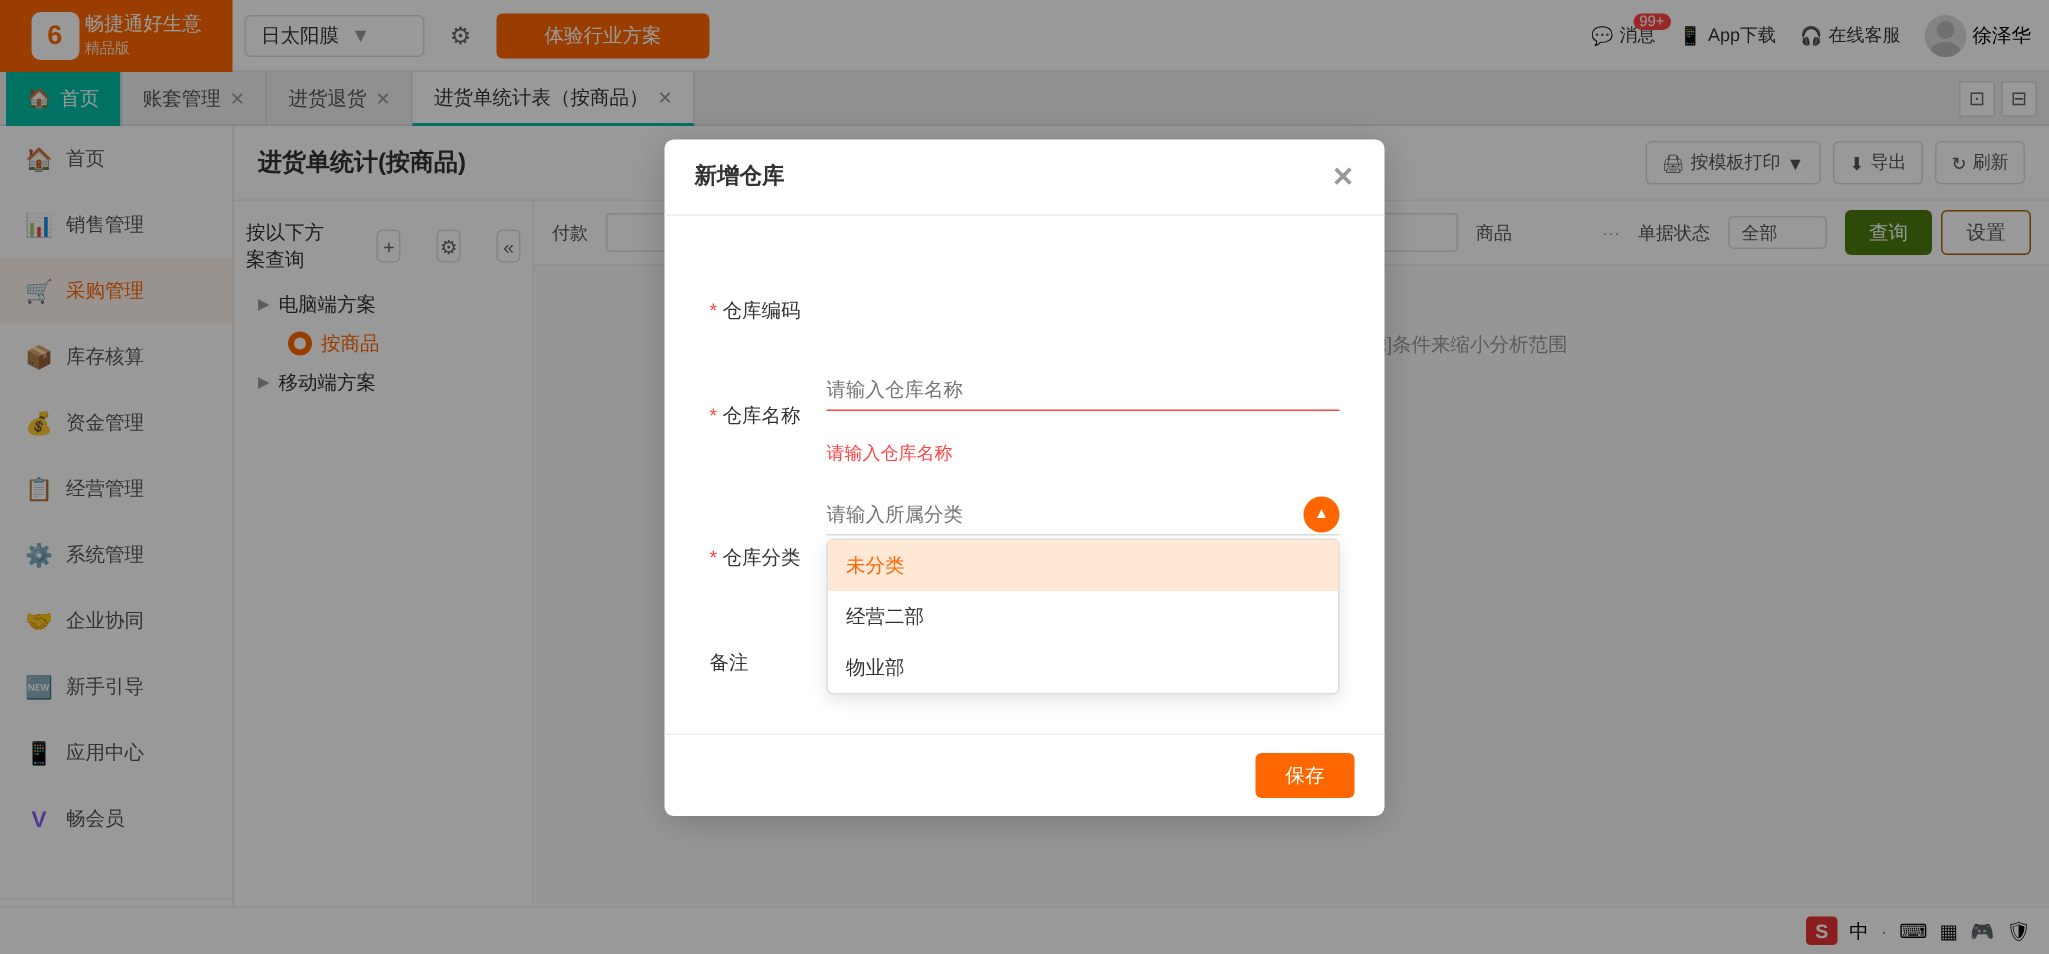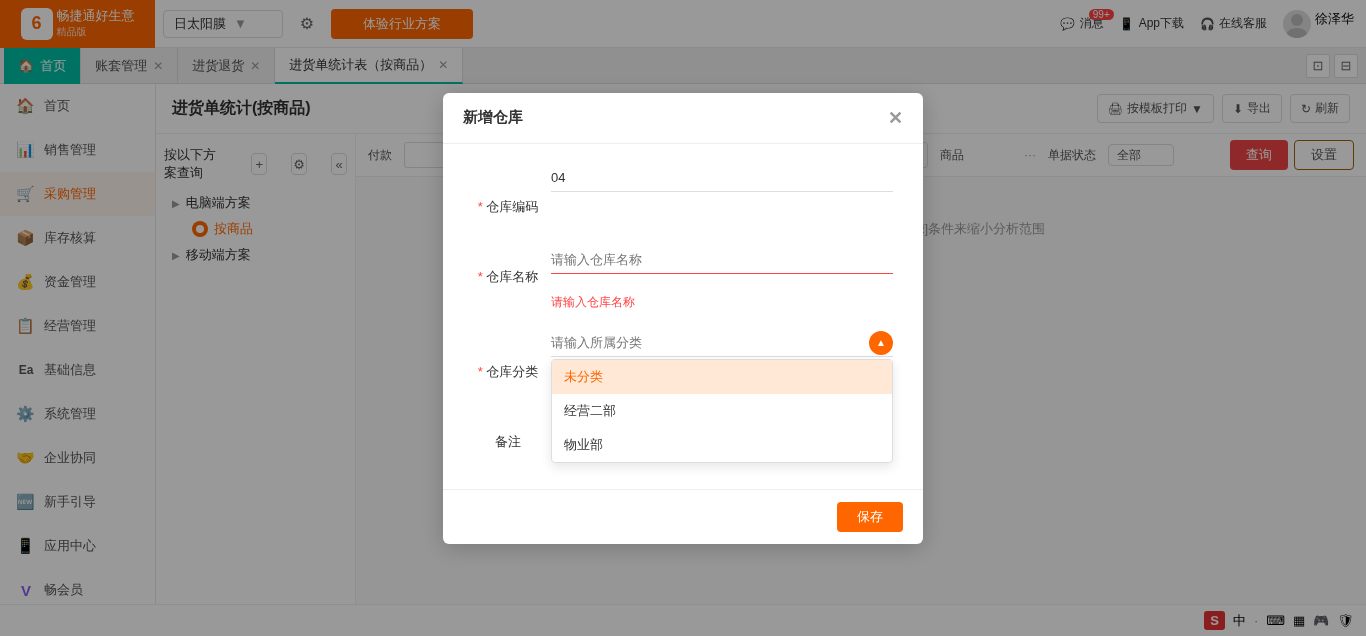--- a/index.html
+++ b/index.html
@@ -42,21 +42,21 @@
     }
     .header-icon-item {
       display: flex; align-items: center; gap: 4px; cursor: pointer; color: #333; font-size: 12px;
       position: relative;
     }
     .badge {
       position: absolute; top: -6px; right: -10px;
       background: #ff4444; color: #fff; border-radius: 8px;
       font-size: 10px; padding: 0 4px; min-width: 16px; text-align: center;
     }
-    .avatar-area { display: flex; gap: 4px; cursor: pointer; }
+    .avatar-area { display: flex; align-items: center; gap: 4px; cursor: pointer; }
     .avatar { width: 28px; height: 28px; border-radius: 50%; background: #ddd; display: flex; align-items: center; justify-content: center; overflow: hidden; }
 
     
     .tab-bar {
       display: flex; align-items: center; background: #f0f0f0;
       border-bottom: 1px solid #ddd; height: 36px; padding: 0 4px;
     }
     .tab-item {
       display: flex; align-items: center; gap: 6px; padding: 0 14px;
       height: 36px; cursor: pointer; font-size: 13px; color: #555;
@@ -107,21 +107,21 @@
     .query-tree { padding-left: 8px; }
     .tree-node { display: flex; align-items: center; gap: 6px; padding: 4px 0; cursor: pointer; color: #333; font-size: 13px; }
     .tree-node.active { color: #ff6600; }
     .tree-child { padding-left: 20px; }
     .tree-arrow { font-size: 10px; color: #999; }
     .tree-circle { width: 16px; height: 16px; border-radius: 50%; background: #ff6600; display: flex; align-items: center; justify-content: center; flex-shrink: 0; }
     .tree-circle svg { width: 10px; height: 10px; }
     .table-status-select {
       border: 1px solid #ddd; border-radius: 4px; padding: 3px 20px 3px 8px; font-size: 12px; color: #555; background: #fff; appearance: none; cursor: pointer;
     }
-    .query-btn { background: #ef4444; color: #fff; border: none; border-radius: 4px; padding: 5px 16px; cursor: pointer; font-size: 13px; margin-left: 44px; }
+    .query-btn { background: #4d7c0f; color: #fff; border: none; border-radius: 4px; padding: 5px 16px; cursor: pointer; font-size: 13px; }
     .set-btn { background: #fff; color: #555; border: 1px solid #a16207; border-radius: 4px; padding: 5px 16px; cursor: pointer; font-size: 13px; }
 
     .empty-state { display: flex; flex-direction: column; align-items: center; justify-content: center; padding: 40px; color: #999; font-size: 13px; gap: 8px; }
 
     
     .overlay {
       position: fixed; top: 0; left: 0; right: 0; bottom: 0;
       background: rgba(0,0,0,0.4); z-index: 100;
       display: flex; align-items: center; justify-content: center;
     }
@@ -137,21 +137,21 @@
       padding: 14px 20px; border-bottom: 1px solid #eee; font-size: 15px; font-weight: bold; color: #333;
     }
     .modal-close { cursor: pointer; color: #999; font-size: 18px; }
     .modal-body { padding: 20px 30px; }
     .modal-footer { display: flex; justify-content: flex-end; gap: 10px; padding: 12px 20px; border-top: 1px solid #eee; }
 
     .form-row {
       display: flex; align-items: flex-start; margin-bottom: 18px; gap: 8px;
     }
     .form-label {
-      width: 70px; text-align: center; font-size: 13px; color: #333; padding-top: 6px; flex-shrink: 0; margin-top: 28px;
+      width: 70px; text-align: left; font-size: 13px; color: #333; padding-top: 6px; flex-shrink: 0; margin-top: 28px;
     }
     .form-label.required::before { content: '* '; color: #ff4444; }
     .form-control {
       flex: 1; border: none; border-bottom: 1px solid #ddd; padding: 6px 0; font-size: 13px; color: #333; outline: none;
     }
     .form-control.error-border { border-bottom-color: #ff4444; }
     .form-error { color: #ff4444; font-size: 12px; margin-top: 2px; }
 
     .form-select-wrap { flex: 1; position: relative; }
     .form-select-input {
@@ -278,24 +278,20 @@
       <span class="sidebar-icon">📦</span>
       <span>库存核算</span>
     </div>
     <div class="sidebar-item">
       <span class="sidebar-icon">💰</span>
       <span>资金管理</span>
     </div>
     <div class="sidebar-item">
       <span class="sidebar-icon">📋</span>
       <span>经营管理</span>
-    </div>
-    <div class="sidebar-item">
-      <span class="sidebar-icon" style="font-size:12px;font-weight:bold;color:#555;">Ea</span>
-      <span>基础信息</span>
     </div>
     <div class="sidebar-item">
       <span class="sidebar-icon">⚙️</span>
       <span>系统管理</span>
     </div>
     <div class="sidebar-item">
       <span class="sidebar-icon">🤝</span>
       <span>企业协同</span>
     </div>
     <div class="sidebar-item">
@@ -409,21 +405,20 @@
 <div class="overlay">
   <div class="modal">
     <div class="modal-header">
       <span>新增仓库</span>
       <span class="modal-close">✕</span>
     </div>
     <div class="modal-body">
 
       <div class="form-row">
         <label class="form-label required">仓库编码</label>
-        <input class="form-control" type="text" value="04" style="">
       </div>
 
       <div class="form-row" style="flex-direction:column;align-items:stretch;">
         <div style="display:flex;align-items:center;gap:8px;">
           <label class="form-label required">仓库名称</label>
           <input class="form-control error-border" type="text" placeholder="请输入仓库名称" style="">
         </div>
         <div style="padding-left:78px;">
           <span class="form-error">请输入仓库名称</span>
         </div>

